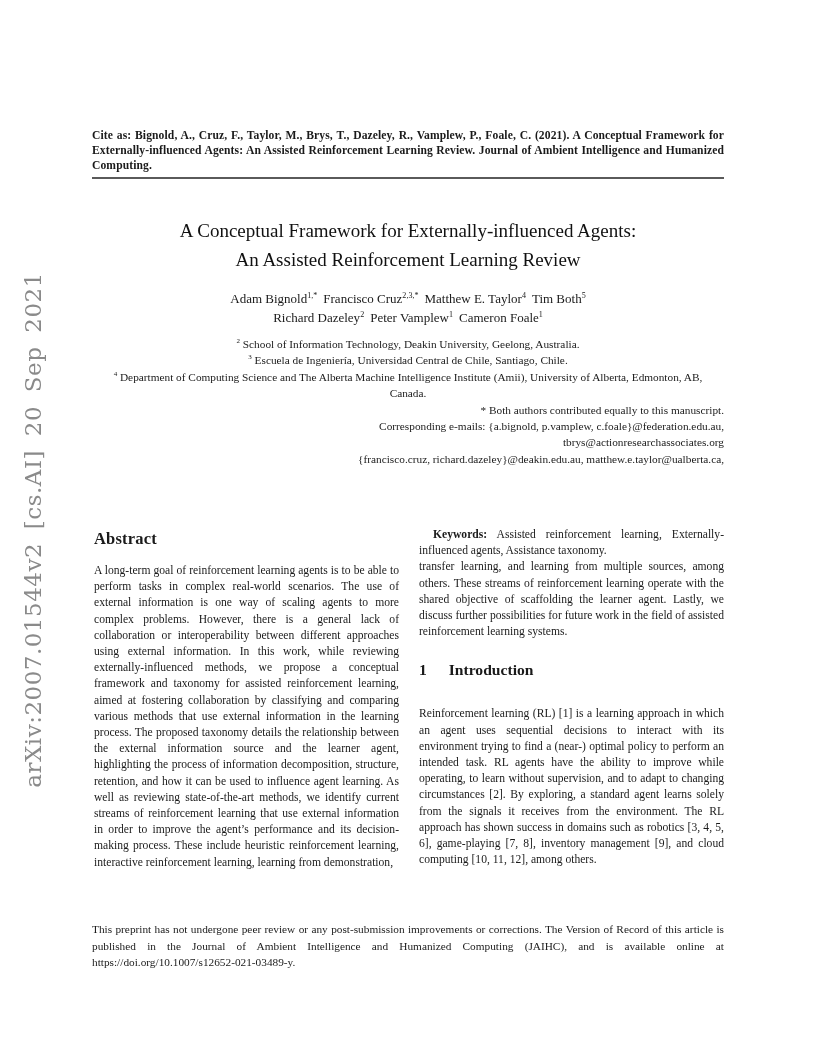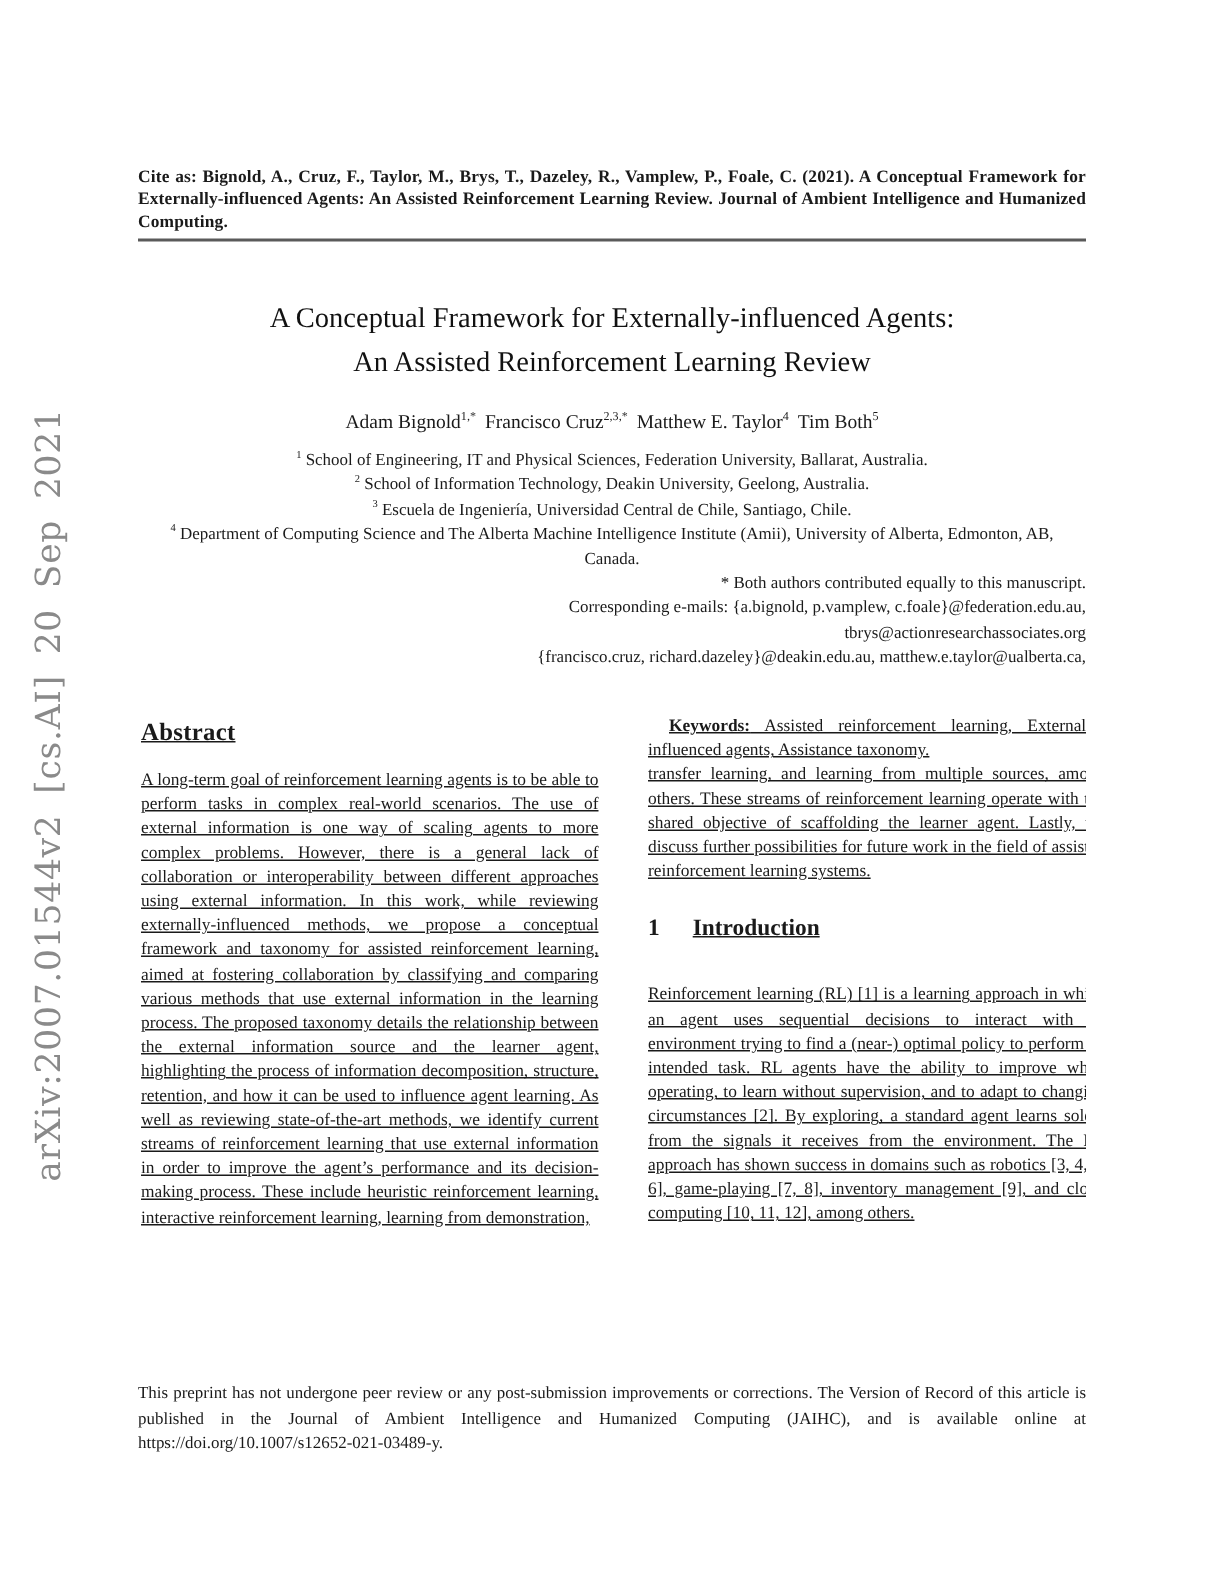--- a/index.html
+++ b/index.html
@@ -22,21 +22,21 @@
     font-family: "DejaVu Serif", serif;
     font-size: 23px;
     color: #8a8a8a;
     letter-spacing: 0.5px;
     word-spacing: 6px;
   }
 
   
   .header-block {
     position: absolute;
-    left: 92px; top: 110px; width: 632px;
+    left: 92px; top: 128px; width: 632px;
   }
   .citation {
     font-weight: bold;
     font-size: 11.6px;
     line-height: 15px;
     text-align: justify;
     letter-spacing: 0.1px;
   }
   .citation-rule {
     border: none;
@@ -67,25 +67,24 @@
   .affiliation-line { padding: 0 8px; }
   .notes {
     text-align: right;
     font-size: 11.3px;
     line-height: 16.4px;
   }
 
   
   .columns {
     position: absolute;
-    left: 94px; top: 476px; width: 630px; height: 406px;
+    left: 94px; top: 527px; width: 630px; height: 406px;
     display: flex;
-    gap: 33px;
+    gap: 20px;
     overflow: hidden;
-    text-decoration: underline;
   }
   .col { width: 305px; flex: 0 0 305px; }
   .body-text {
     font-size: 11.6px;
     line-height: 16.2px;
     text-align: justify;
     margin: 0;
   }
   .abstract-heading {
     font-size: 16.5px;
@@ -123,23 +122,25 @@
     <hr class="citation-rule">
 
     <div class="paper-title">
       <div>A Conceptual Framework for Externally-influenced Agents:</div>
       <div>An Assisted Reinforcement Learning Review</div>
     </div>
 
     <div class="authors-row first">
       <span class="author"><span>Adam Bignold</span><sup>1,*</sup></span><span class="author"><span>Francisco Cruz</span><sup>2,3,*</sup></span><span class="author"><span>Matthew E. Taylor</span><sup>4</sup></span><span class="author"><span>Tim Both</span><sup>5</sup></span>
     </div>
+    <div class="authors-row">
+      <span class="author"><span>Richard Dazeley</span><sup>2</sup></span><span class="author"><span>Peter Vamplew</span><sup>1</sup></span><span class="author"><span>Cameron Foale</span><sup>1</sup></span>
+    </div>
 
     <div class="affiliations">
-      <div class="affiliation-line"><sup>1</sup><span> School of Engineering, IT and Physical Sciences, Federation University, Ballarat, Australia.</span></div>
       <div class="affiliation-line"><sup>2</sup><span> School of Information Technology, Deakin University, Geelong, Australia.</span></div>
       <div class="affiliation-line"><sup>3</sup><span> Escuela de Ingeniería, Universidad Central de Chile, Santiago, Chile.</span></div>
       <div class="affiliation-line"><sup>4</sup><span> Department of Computing Science and The Alberta Machine Intelligence Institute (Amii), University of Alberta, Edmonton, AB, Canada.</span></div>
     </div>
 
     <div class="notes">
       <div>* Both authors contributed equally to this manuscript.</div>
       <div>Corresponding e-mails: {a.bignold, p.vamplew, c.foale}@federation.edu.au,</div>
       <div>tbrys@actionresearchassociates.org</div>
       <div>{francisco.cruz, richard.dazeley}@deakin.edu.au, matthew.e.taylor@ualberta.ca,</div>

